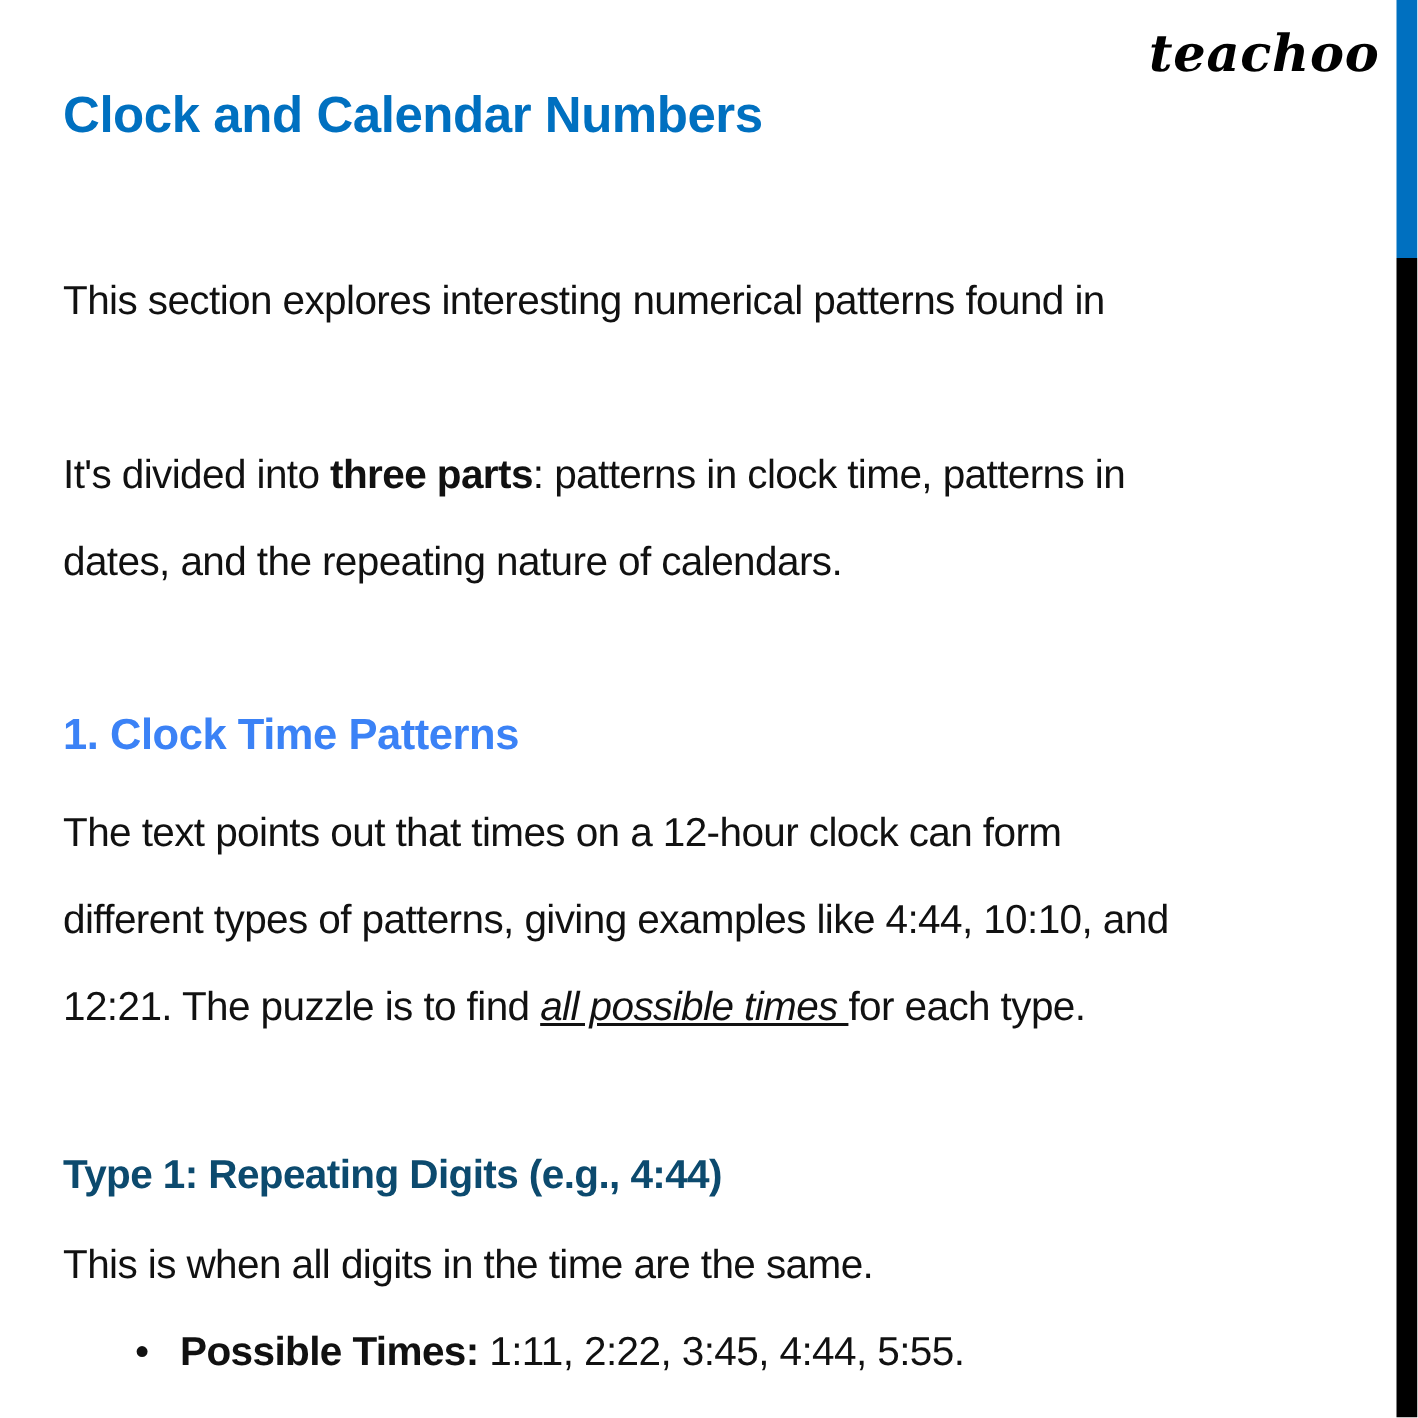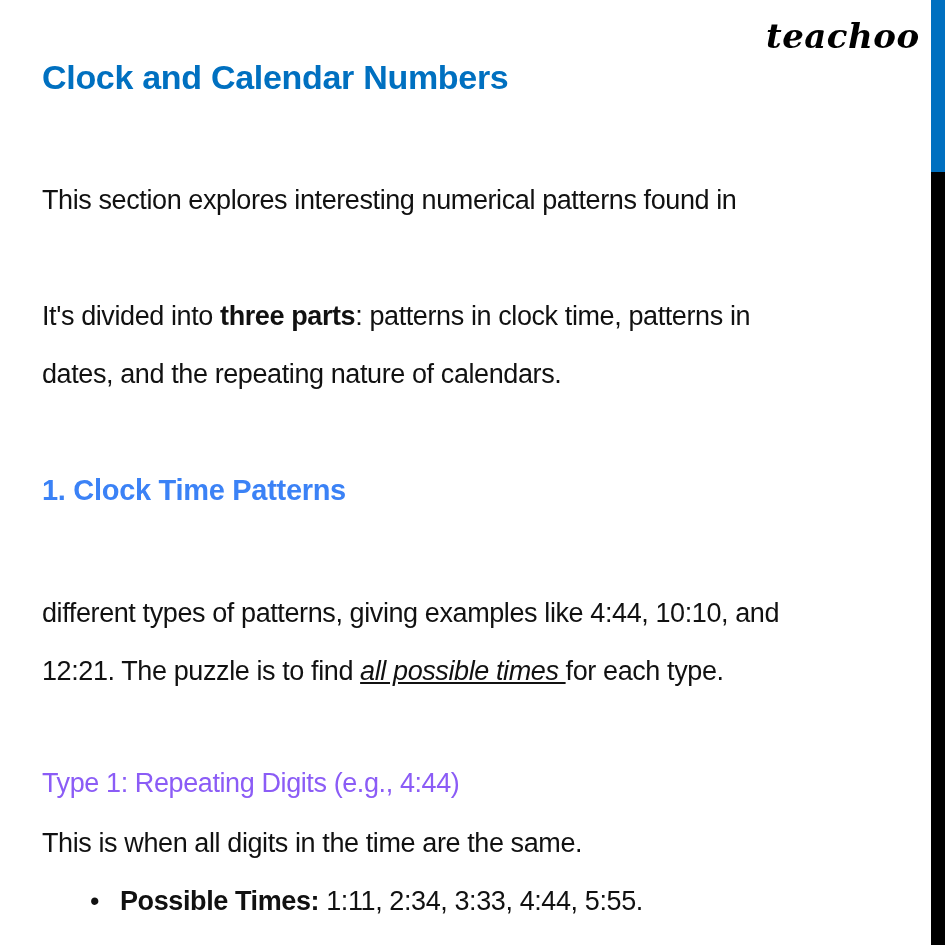--- a/index.html
+++ b/index.html
@@ -24,21 +24,21 @@
     position: absolute; left: 42px; margin: 0;
     font-size: 27px; line-height: 58px; color: #111;
     letter-spacing: -0.4px;
   }
   .section-heading {
     position: absolute; left: 42px; margin: 0;
     font-size: 29px; font-weight: bold; color: #3b82f6; letter-spacing: -0.3px;
   }
   .sub-heading {
     position: absolute; left: 42px; margin: 0;
-    font-size: 27px; font-weight: normal; color: #8b5cf6; letter-spacing: -0.4px; text-align: right;
+    font-size: 27px; font-weight: bold; color: #0c4a6e; letter-spacing: -0.4px; text-align: right;
   }
   b { font-weight: bold; }
   .em-u { font-style: italic; text-decoration: underline; }
   .bullet-list { position: absolute; left: 90px; top: 876px; margin: 0; padding: 0; list-style: none; }
   .bullet-list li { font-size: 27px; line-height: 50px; letter-spacing: -0.4px; }
   .bullet-dot { display: inline-block; width: 30px; }
 </style>
 </head>
 <body>
 
@@ -52,26 +52,26 @@
 <p class="para" style="top:171px;">
   <span>This section explores interesting numerical patterns found in</span><br>
   <br>
   <span>It's divided into </span><b>three parts</b><span>: patterns in clock time, patterns in</span><br>
   <span>dates, and the repeating nature of calendars.</span>
 </p>
 
 <h2 class="section-heading" style="top:474px;">1. Clock Time Patterns</h2>
 
 <p class="para" style="top:526px;">
-  <br>
+  <span>The text points out that times on a 12-hour clock can form</span><br>
   <span>different types of patterns, giving examples like 4:44, 10:10, and</span><br>
   <span>12:21. The puzzle is to find </span><span class="em-u">all possible times </span><span>for each type.</span>
 </p>
 
 <h3 class="sub-heading" style="top:768px;">Type 1: Repeating Digits (e.g., 4:44)</h3>
 
 <p class="para" style="top:814px;">This is when all digits in the time are the same.</p>
 
 <ul class="bullet-list">
   <li>
-    <span class="bullet-dot">•</span><b>Possible Times:</b><span> 1:11, 2:34, 3:33, 4:44, 5:55.</span>
+    <span class="bullet-dot">•</span><b>Possible Times:</b><span> 1:11, 2:22, 3:45, 4:44, 5:55.</span>
   </li>
 </ul>
 
 </body></html>

